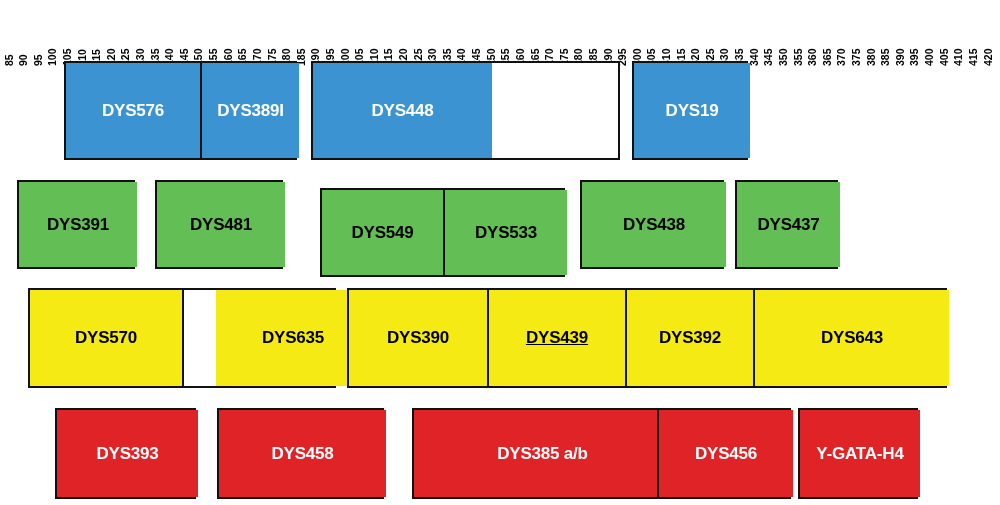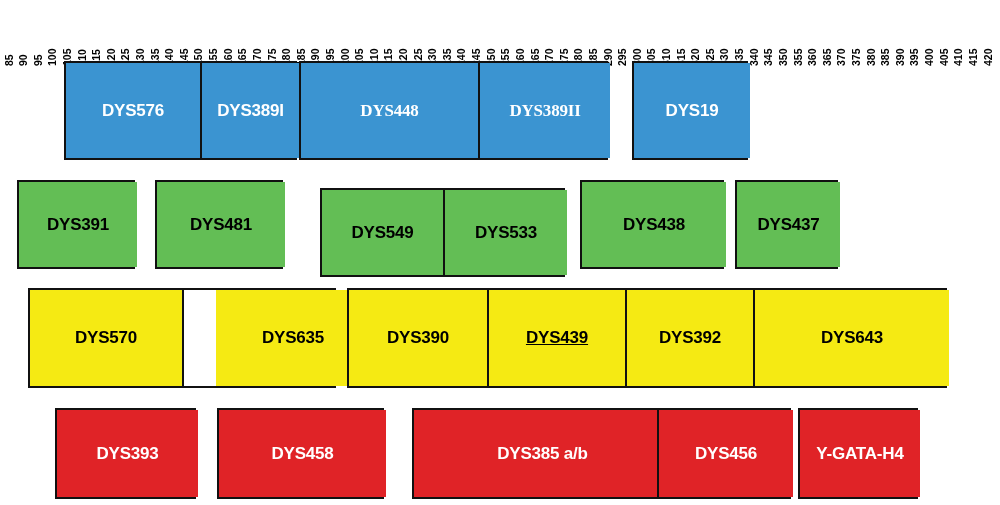--- a/index.html
+++ b/index.html
@@ -151,23 +151,22 @@
     <div class="tick" style="left: 952.276px; top: 32px;">410</div>
     <div class="tick" style="left: 966.888px; top: 32px;">415</div>
     <div class="tick" style="left: 981.5px; top: 32px;">420</div>
   </div>
 
 <div class="row row-blue" id="row-blue">
     <div class="group" style="left: 44px; width: 233px; margin-left: 20px;">
       <div class="cell" style="width: 136px; flex: 0 0 136px;">DYS576</div>
       <div class="cell" style="width: 97px; flex: 0 0 97px;">DYS389I</div>
     </div>
-    <div class="group" style="left: 299px; width: 309px; font-family: Liberation Serif, serif;">
+    <div class="group" style="left: 311px; width: 309px;">
       <div class="cell" style="width: 179px; flex: 0 0 179px;">DYS448</div>
-      <div class="cell" style="width: 130px; flex: 0 0 130px;">DYS389II</div>
     </div>
     <div class="group" style="left: 632px; width: 116px;">
       <div class="cell" style="width: 116px; flex: 0 0 116px;">DYS19</div>
     </div>
   </div>
 <div class="row row-green" id="row-green">
     <div class="group" style="left: 17px; width: 118px;">
       <div class="cell" style="width: 118px; flex: 0 0 118px;">DYS391</div>
     </div>
     <div class="group" style="left: 155px; width: 128px;">

